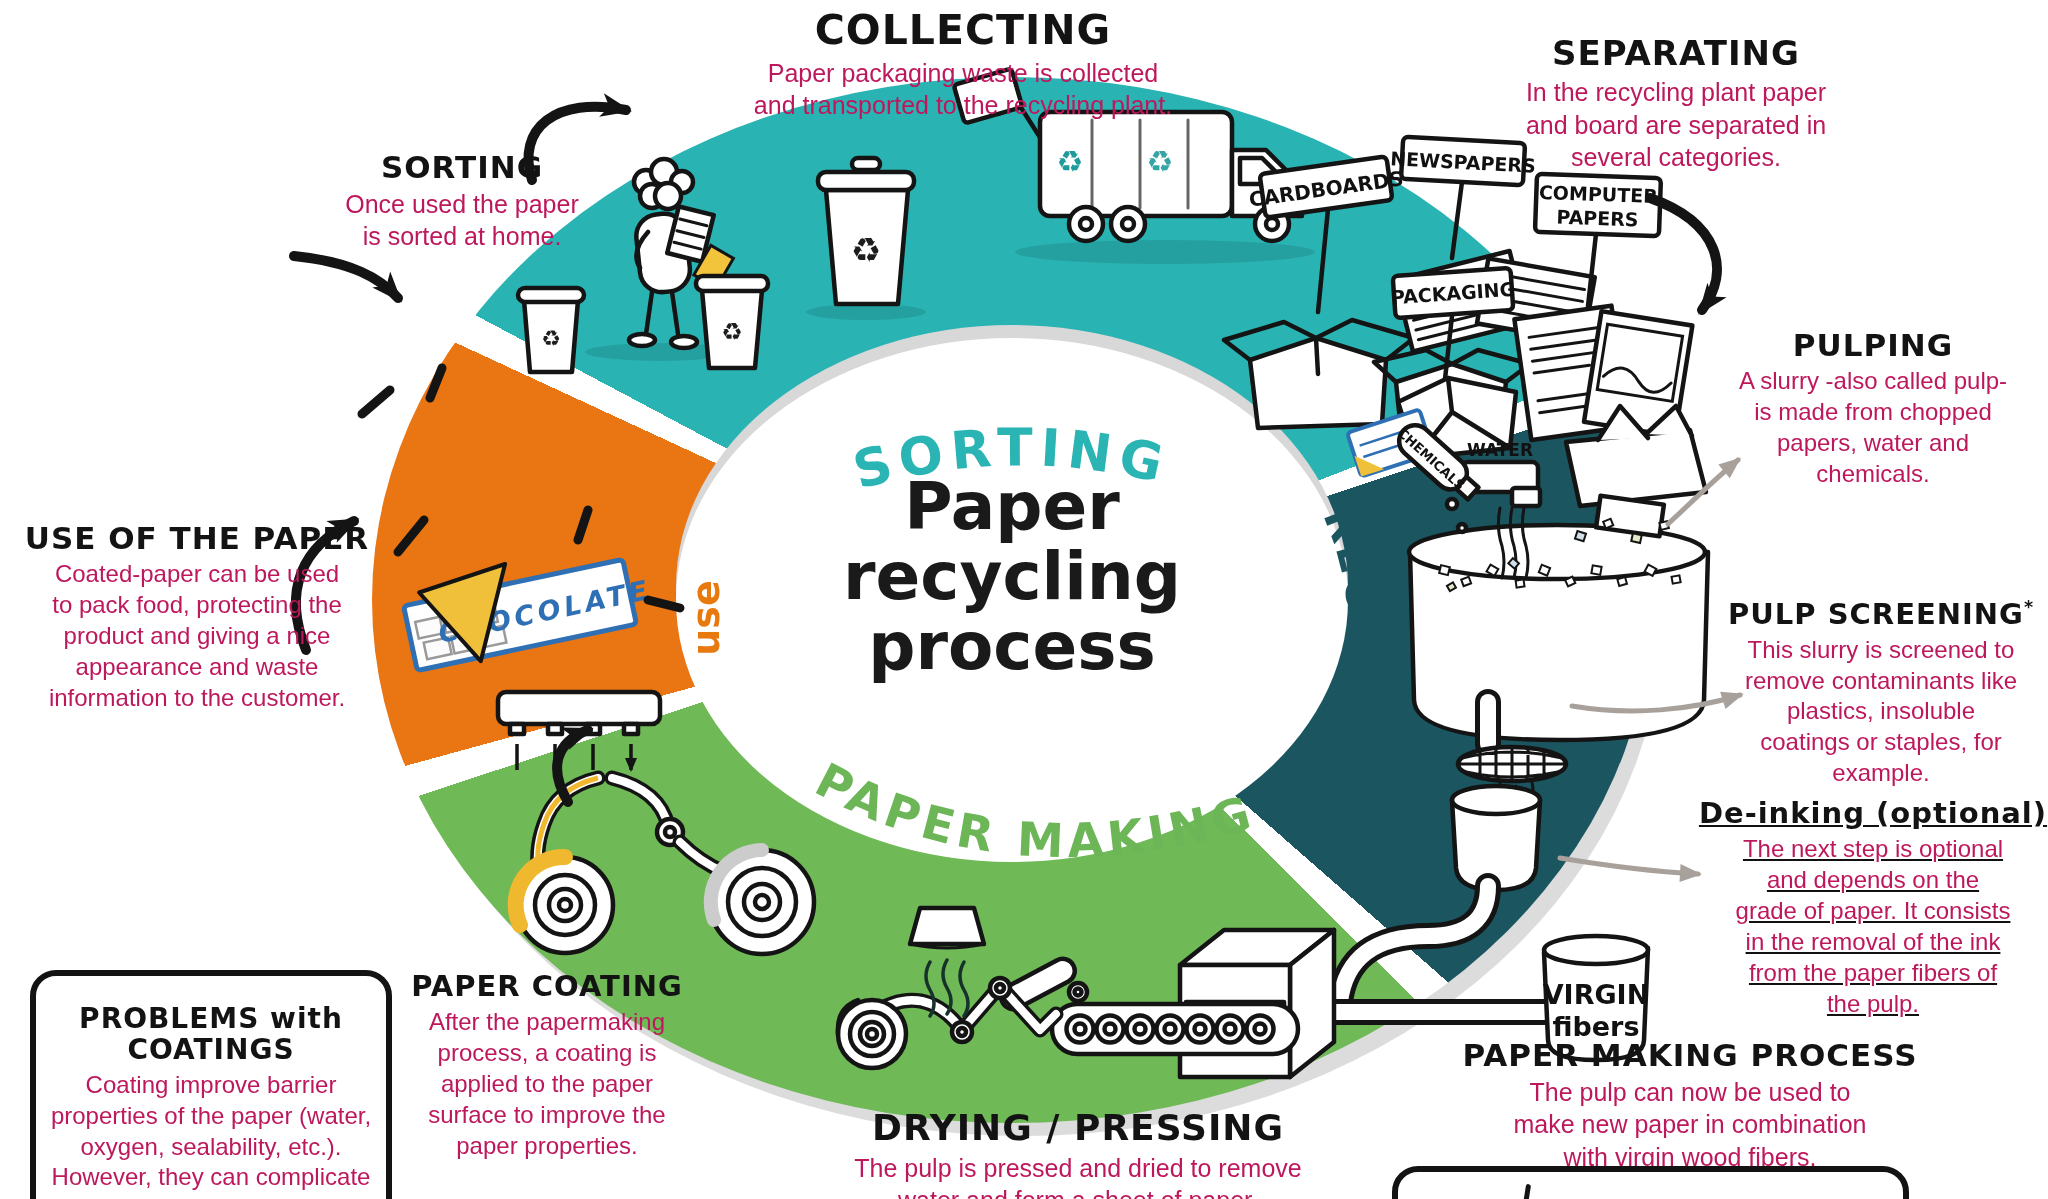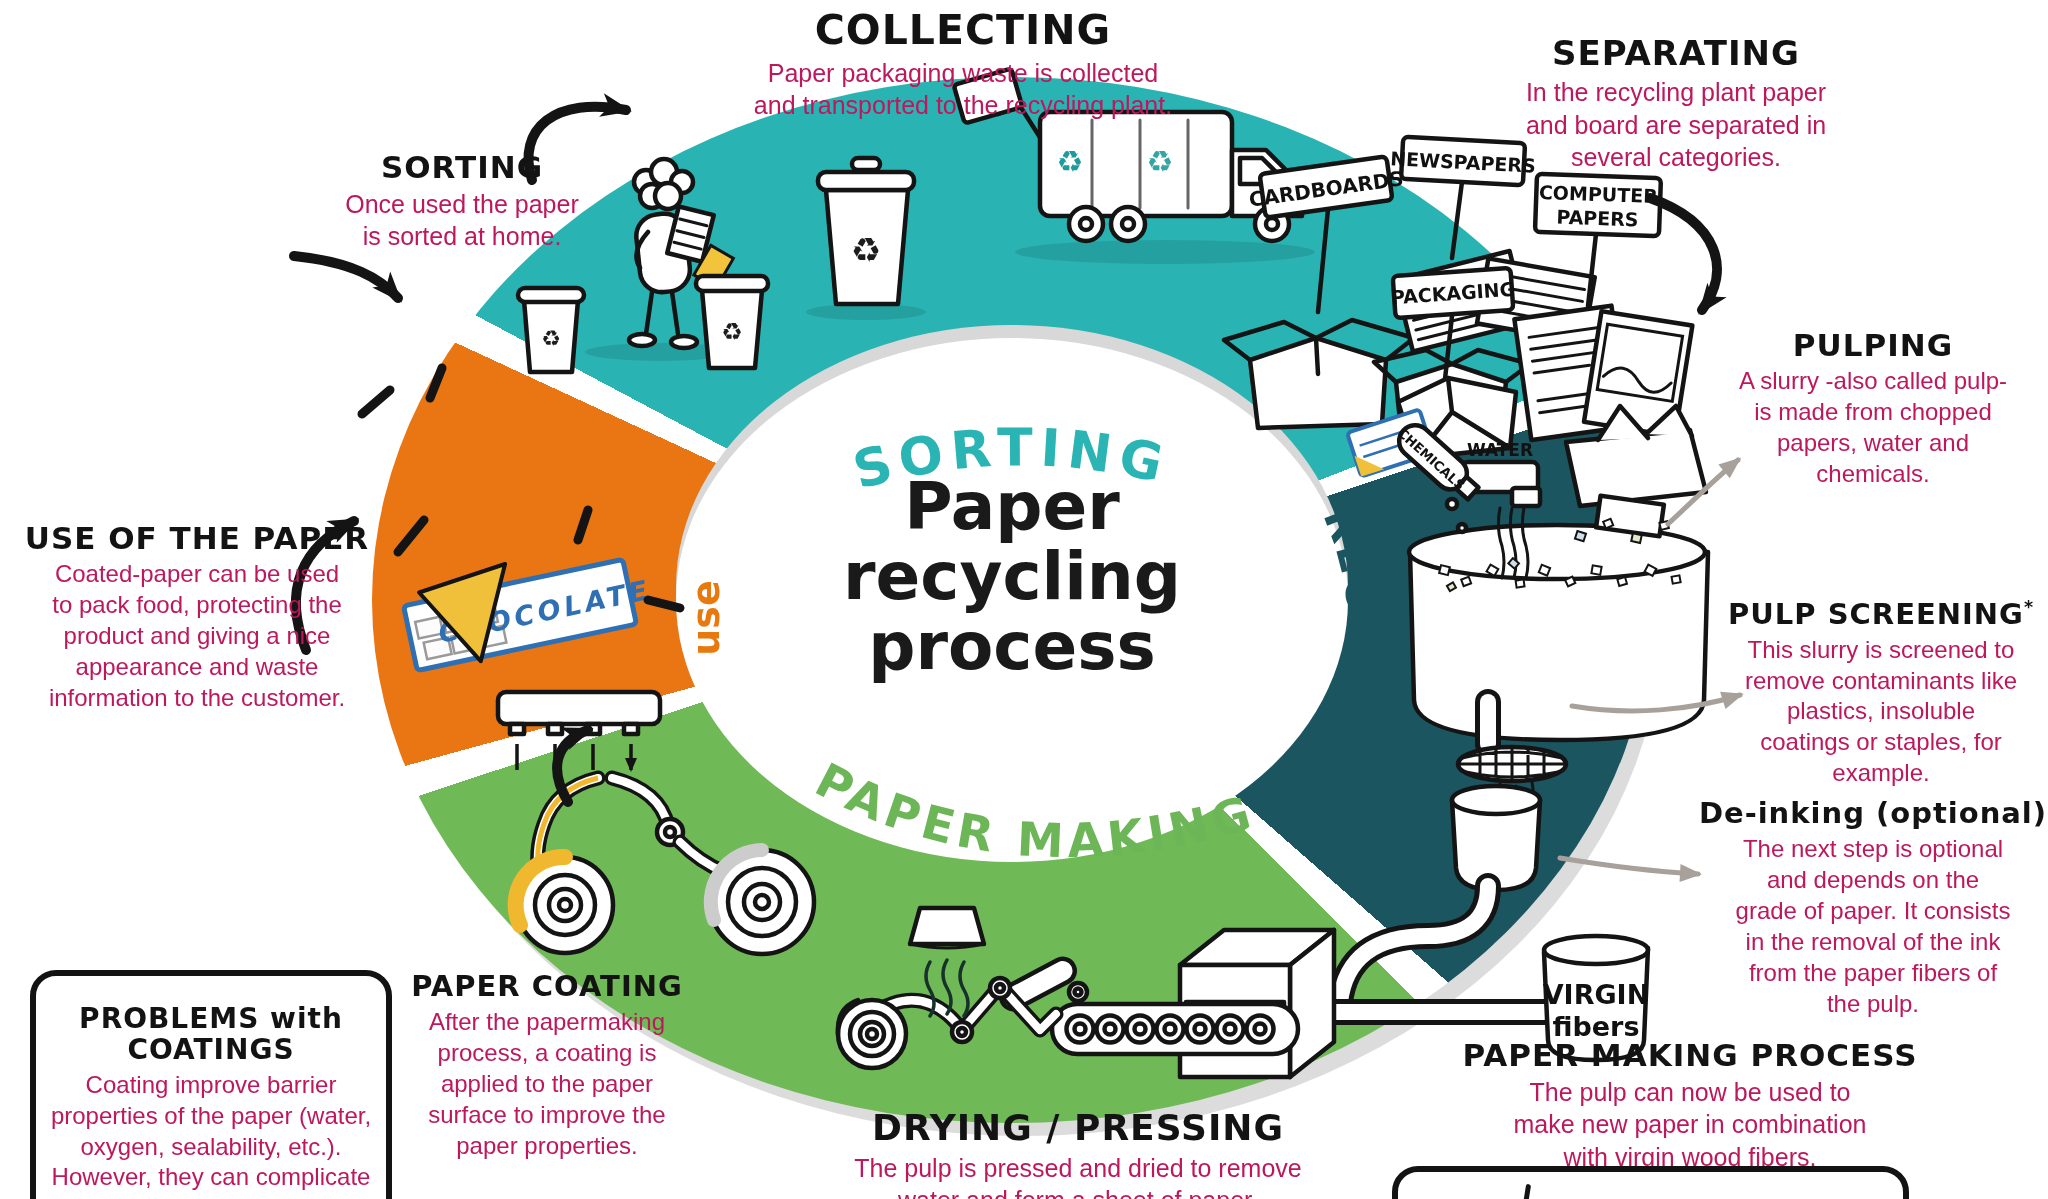--- a/index.html
+++ b/index.html
@@ -413,21 +413,21 @@
 
   <div class="step" style="left:1714px;top:598px;width:334px;">
     <div class="step-title t29"><span>PULP SCREENING</span><sup>*</sup></div>
     <div class="step-body b24">This slurry is screened to
 remove contaminants like
 plastics, insoluble
 coatings or staples, for
 example.</div>
   </div>
 
-  <div class="step" style="left:1698px;top:798px;width:350px;">
+  <div class="step" style="left:1698px;top:798px;width:350px;text-decoration:underline;">
     <div class="step-title t29">De-inking (optional)</div>
     <div class="step-body b24">The next step is optional
 and depends on the
 grade of paper. It consists
 in the removal of the ink
 from the paper fibers of
 the pulp.</div>
   </div>
 
   <div class="step" style="left:1450px;top:1038px;width:480px;">

